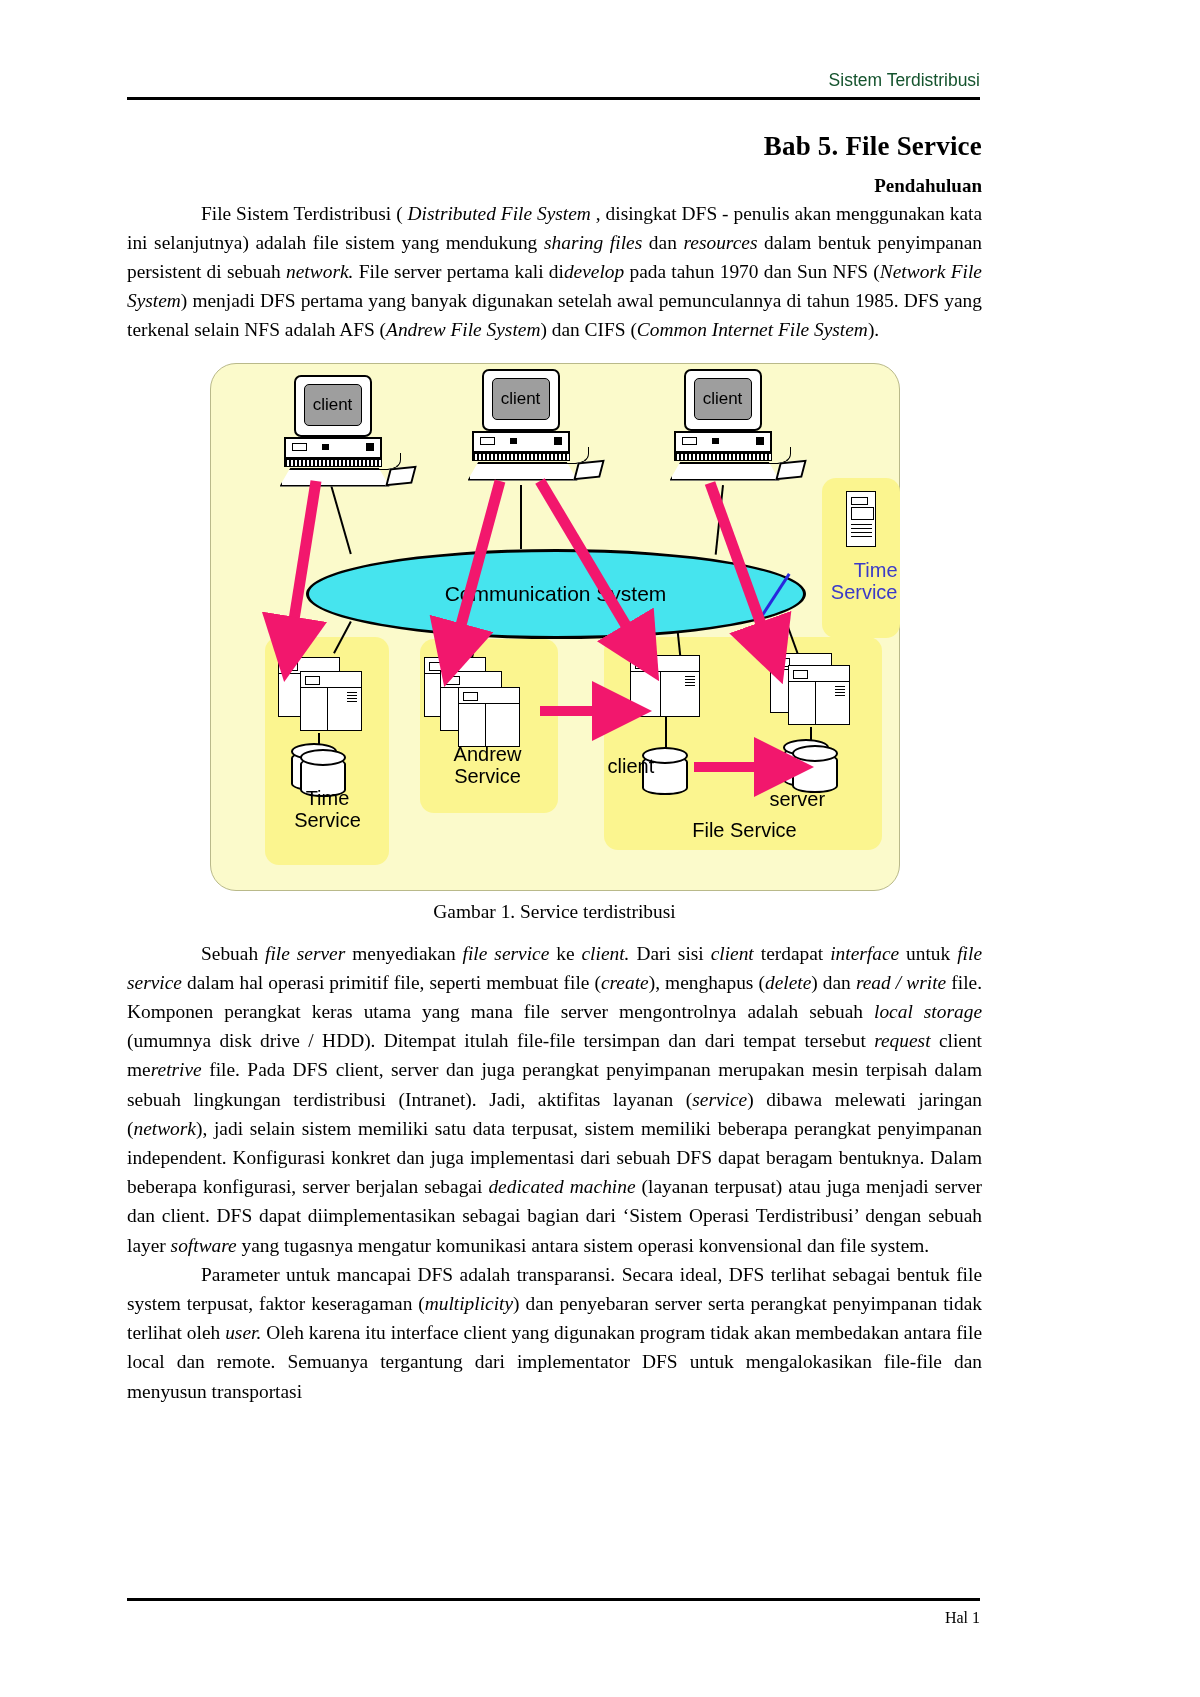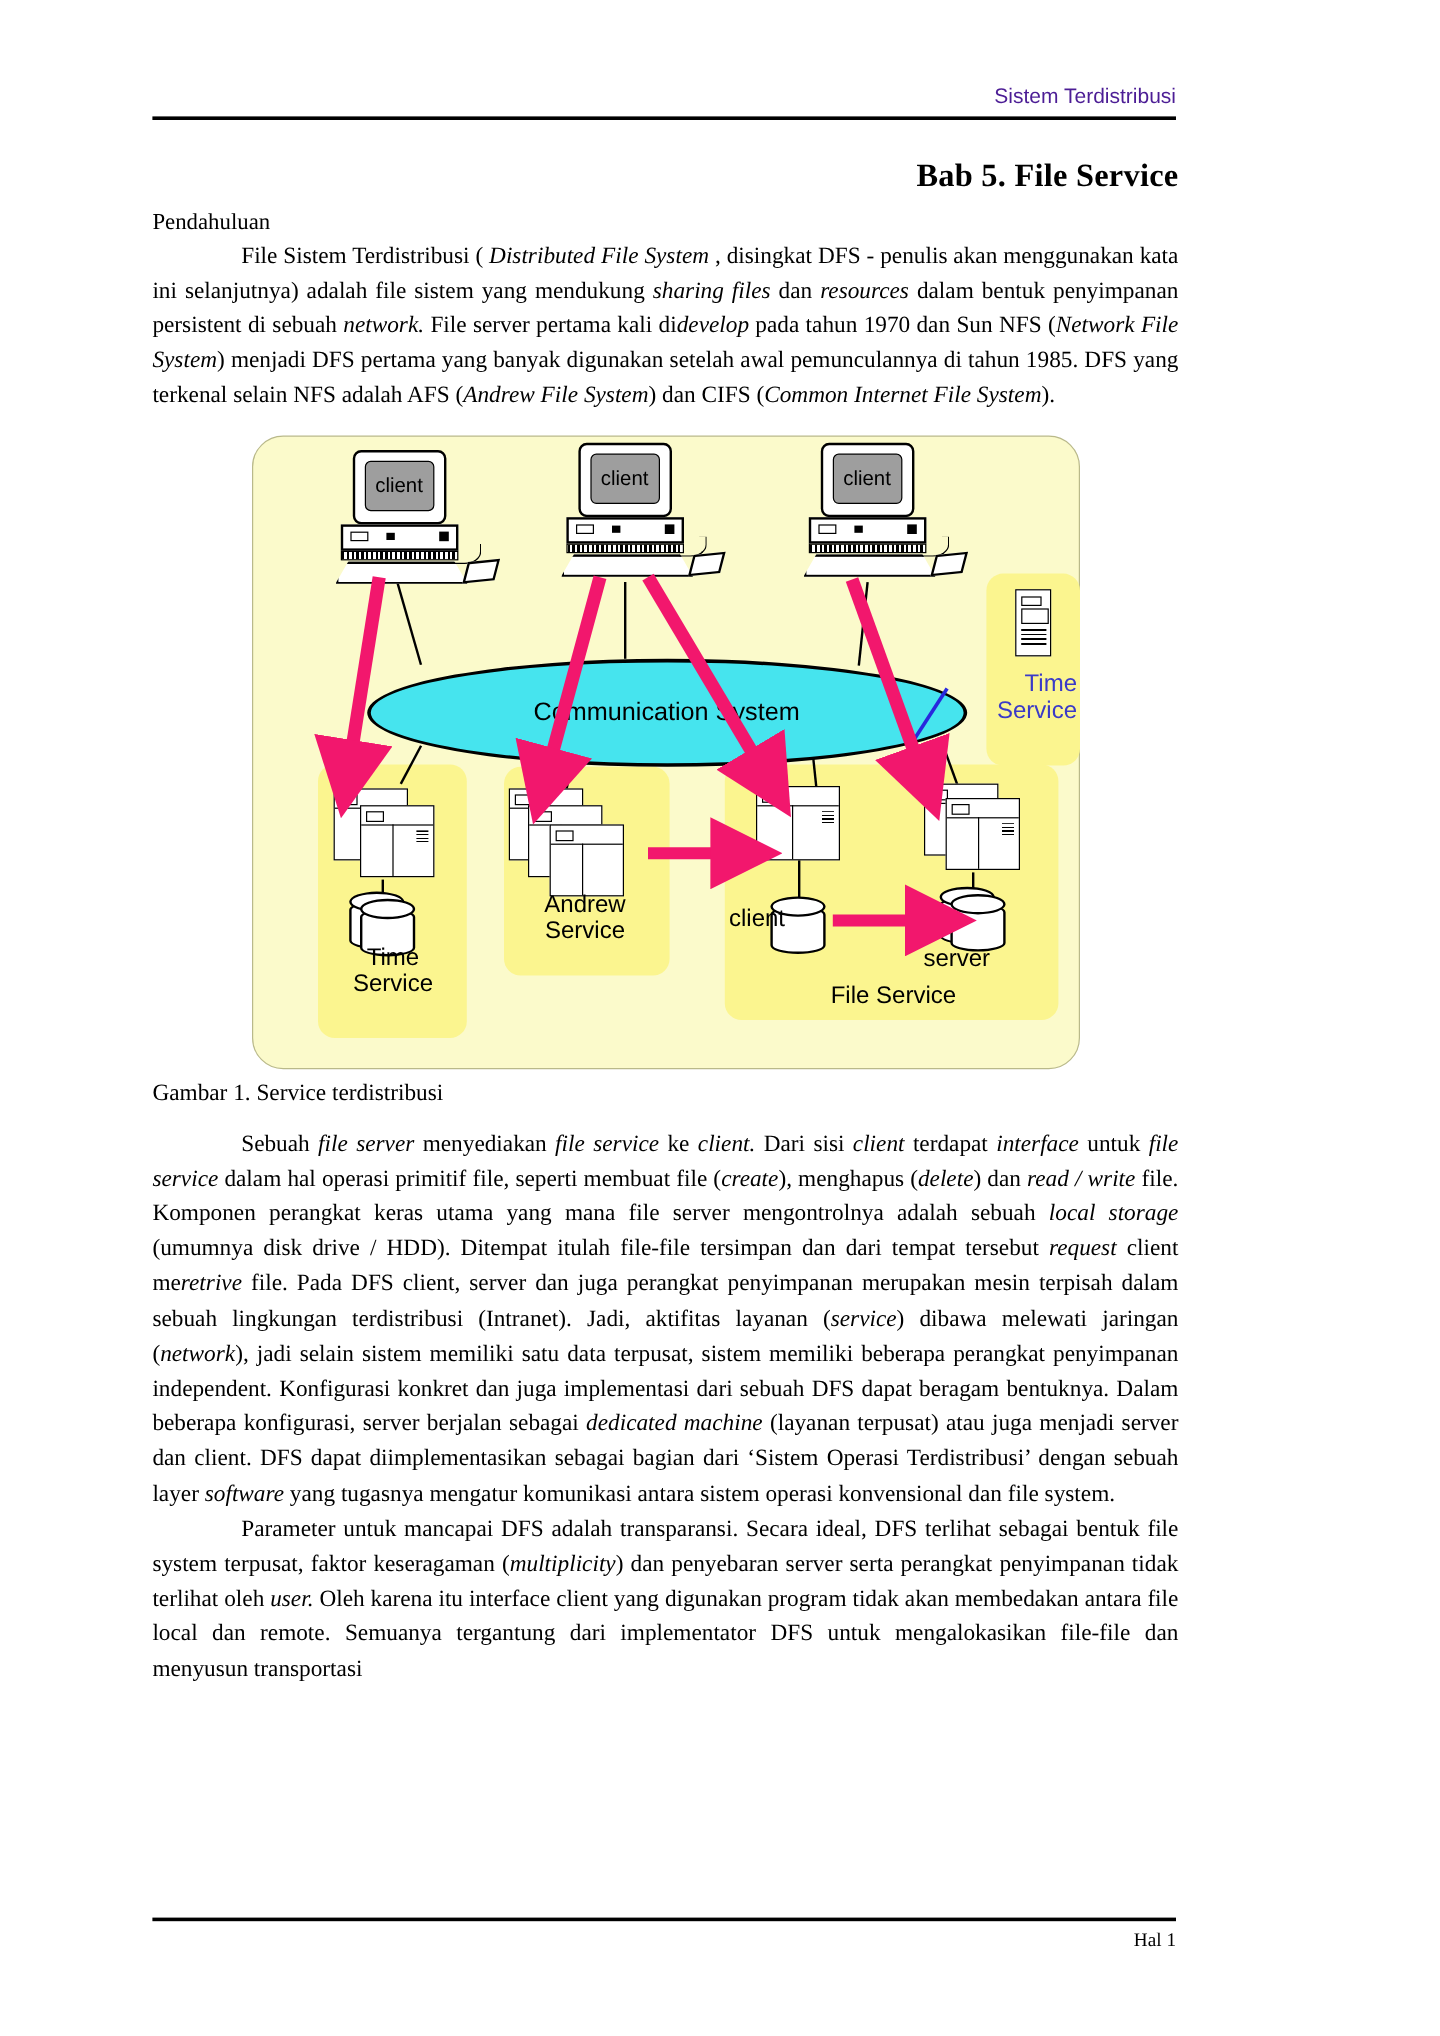--- a/index.html
+++ b/index.html
@@ -32,21 +32,21 @@
     height: 40px;
   }
   .header-title {
     position: absolute;
     right: 0;
     bottom: 9px;
     font-family: "Liberation Sans", sans-serif;
     font-size: 17.5px;
     letter-spacing: 0px;
     white-space: nowrap;
-    color: #4c1d95;
+    color: #14532d;
   }
   .header-rule {
     position: absolute;
     left: 0;
     bottom: 0;
     width: 853px;
     height: 0;
     border-top: 3px solid #000;
   }
 
@@ -62,24 +62,25 @@
     font-family: "Liberation Serif", serif;
     font-weight: bold;
     font-size: 27px;
     line-height: 1.1;
     margin: 0 0 13px 0;
     letter-spacing: 0.2px;
     text-align: right;
   }
   h2.section-heading {
     font-family: "Liberation Serif", serif;
-    font-weight: normal;
+    font-weight: bold;
     font-size: 19px;
     line-height: 1.15;
     margin: 0 0 2px 0;
+    text-align: right;
   }
 
   p.body {
     font-family: "Liberation Serif", serif;
     font-size: 19.4px;
     line-height: 1.505;
     text-align: justify;
     margin: 0;
     text-indent: 74px;
     -webkit-hyphens: none;
@@ -101,20 +102,21 @@
   .fig-outer {
     position: absolute;
     left: 0; top: 0;
     width: 690px; height: 528px;
     background: #fbfacb;
     border: 1px solid #b9b98a;
     border-radius: 26px;
     box-sizing: border-box;
   }
   .fig-caption {
+    text-align: center;
     font-family: "Liberation Serif", serif;
     font-size: 19.4px;
     margin-top: 10px;
   }
 
   
   .panel {
     position: absolute;
     background: #fbf58f;
     border-radius: 14px;

